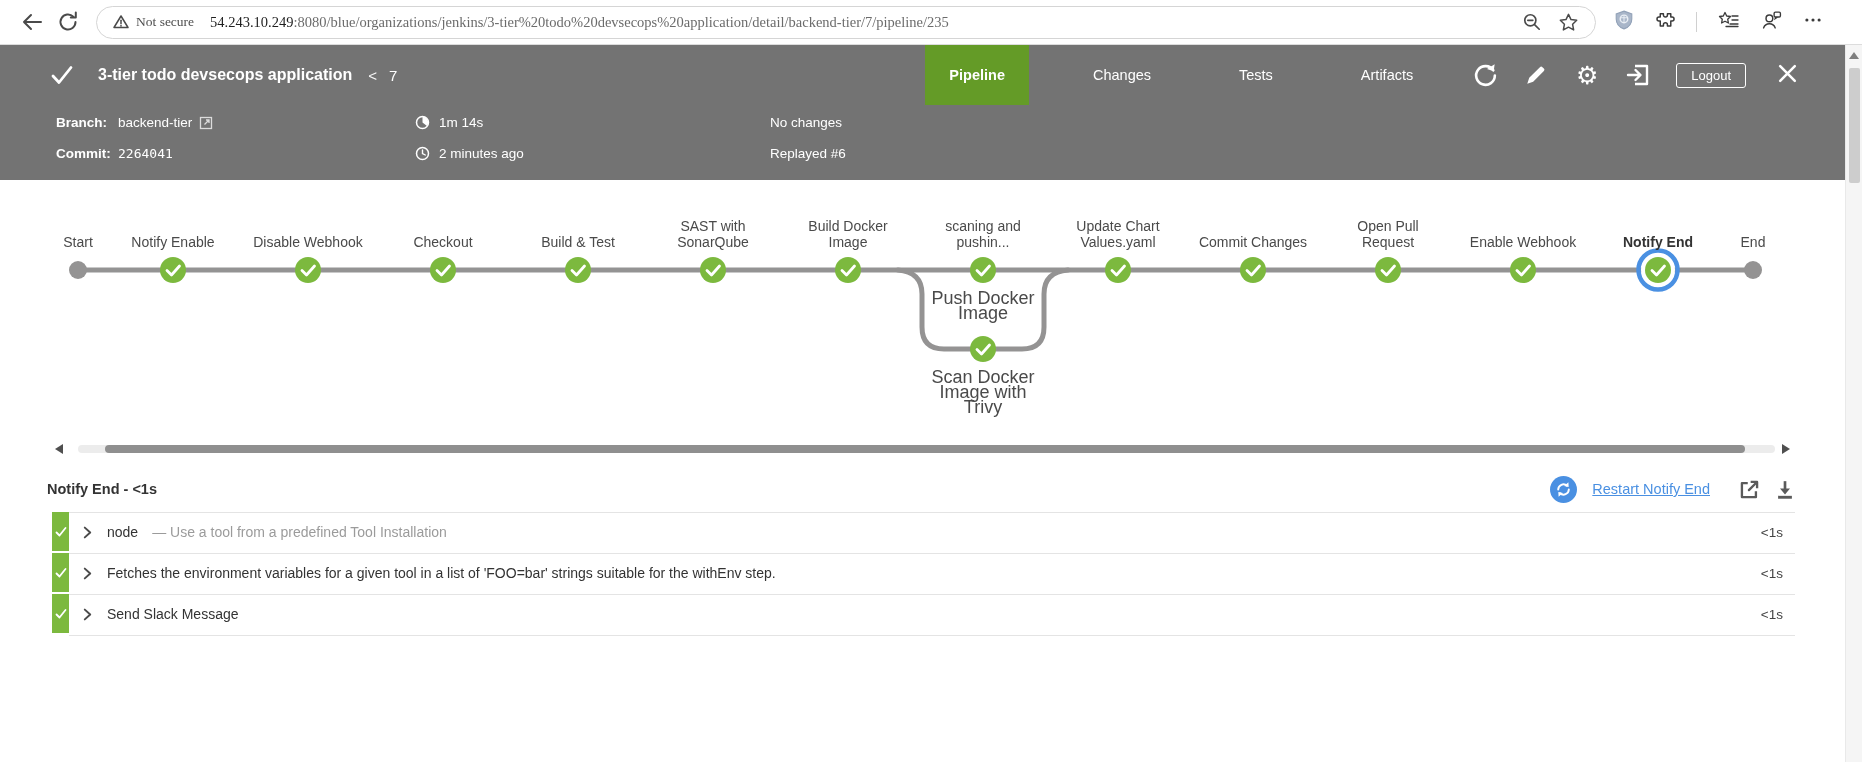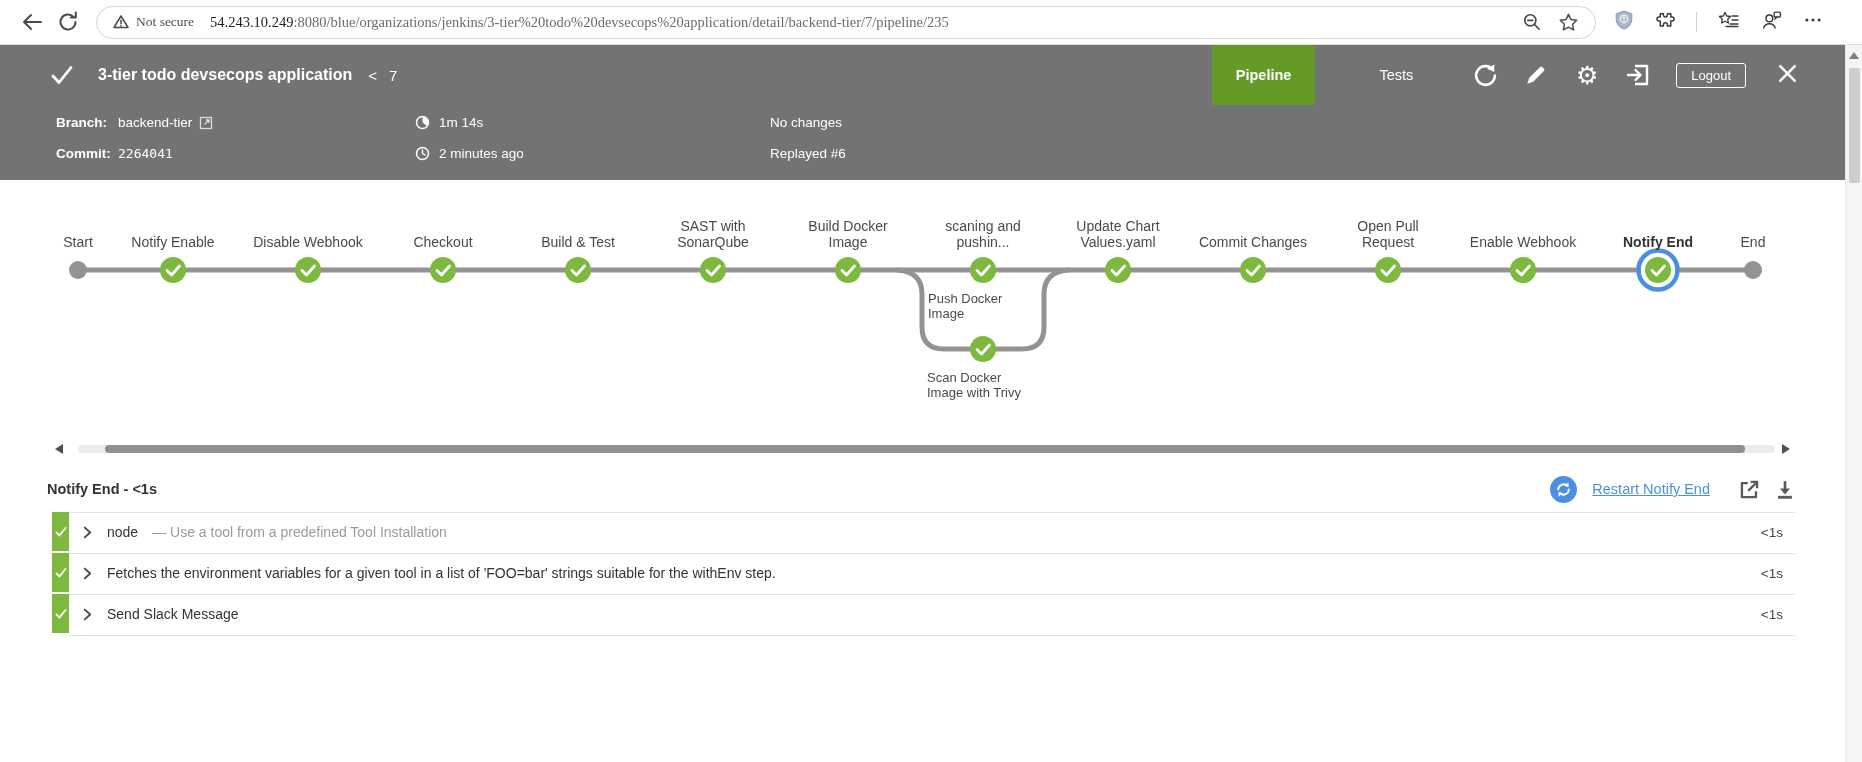--- a/index.html
+++ b/index.html
@@ -59,21 +59,21 @@
   .ext-link-mini { margin-left:7px; opacity:.75; display:inline-flex; }
   .info-ico { margin-right:9px; display:inline-flex; }
   
   .graph { position:absolute; top:188px; left:0; width:1845px; height:240px; }
   .graph svg { position:absolute; top:0; left:0; }
   .stage-label {
     position:absolute; bottom:178px; font-size:14px; color:#4a4a4a;
     text-align:center; line-height:16px;
   }
   .stage-label.selected { color:#333; font-weight:bold; }
-  .sub-label { position:absolute; font-size:13px; color:#4a4a4a; line-height:15px; }
+  .sub-label { position:absolute; font-size:18px; color:#4a4a4a; text-align:center; line-height:15px; }
   
   .hscroll { position:absolute; top:442px; left:0; width:1845px; height:14px; }
   .hs-track { position:absolute; left:78px; right:70px; top:3px; height:8px; background:#ececec; border-radius:4px; }
   .hs-thumb { position:absolute; left:105px; width:1640px; top:3px; height:8px; background:#8f8f8f; border-radius:4px; }
   .tri-left { position:absolute; left:55px; top:2px; width:0; height:0;
     border-top:5px solid transparent; border-bottom:5px solid transparent; border-right:8px solid #4f4f4f; }
   .tri-right { position:absolute; left:1782px; top:2px; width:0; height:0;
     border-top:5px solid transparent; border-bottom:5px solid transparent; border-left:8px solid #4f4f4f; }
   
   .steps { position:absolute; top:468px; left:0; width:1845px; }
@@ -180,21 +180,23 @@
   <div class="header-top">
     <svg width="24" height="22" viewBox="0 0 24 22">
         <path d="M3 12 L9 18.5 L21 3.5" stroke="#fff" stroke-width="2.8" fill="none" stroke-linecap="round" stroke-linejoin="round"></path>
       </svg>
     <span class="run-title">3-tier todo devsecops application</span>
     <span class="run-chev">&lt;</span>
     <span class="run-num">7</span>
 
     <div class="tabs">
       <div class="tab active">Pipeline</div>
+      <div class="tab">Changes</div>
       <div class="tab">Tests</div>
+      <div class="tab">Artifacts</div>
     </div>
 
     <div class="hdr-icons">
       <span class="hdr-icon">
         <svg width="27" height="27" viewBox="0 0 26 26">
             <path d="M20.5 8 A9 9 0 1 0 22 13" stroke="#fff" stroke-width="2.5" fill="none" stroke-linecap="round"></path>
             <path d="M21.8 2.2 L20.9 9 L14.4 6.8 Z" fill="#fff"></path>
           </svg>
       </span>
       <span class="hdr-icon">

